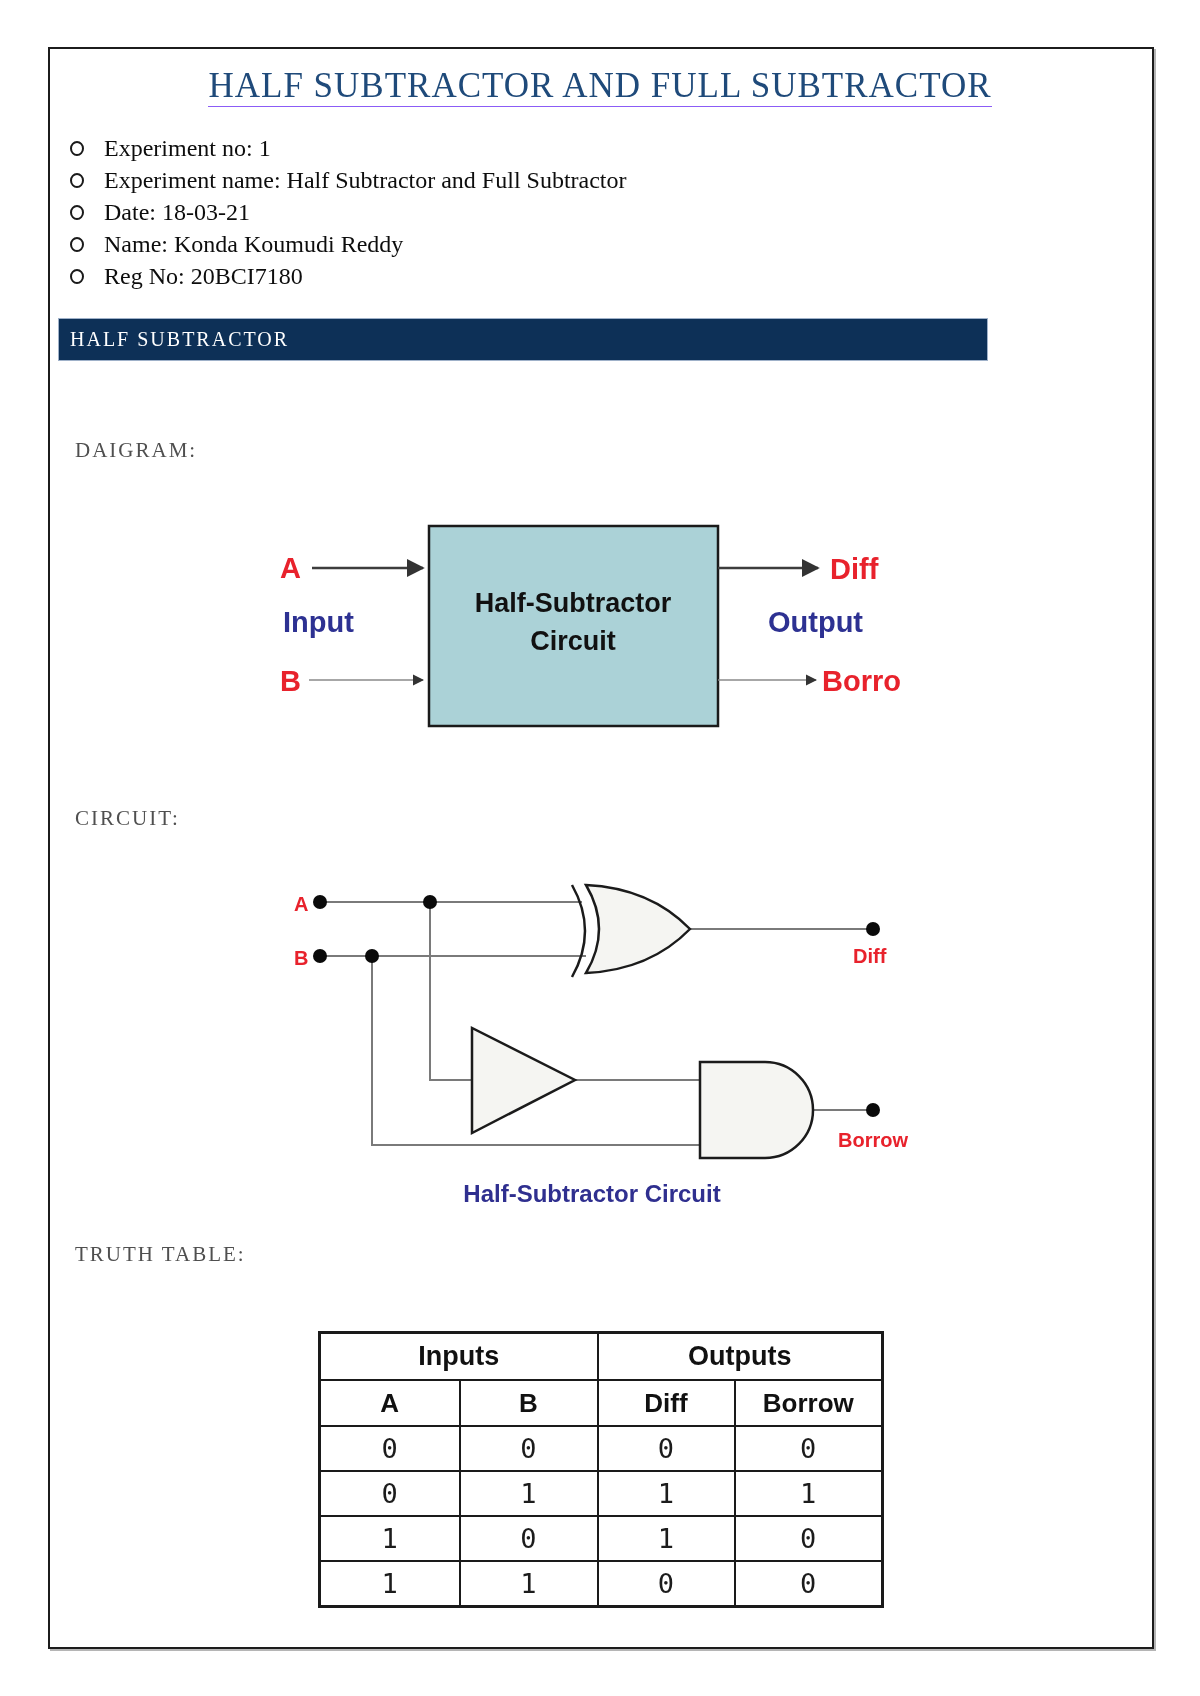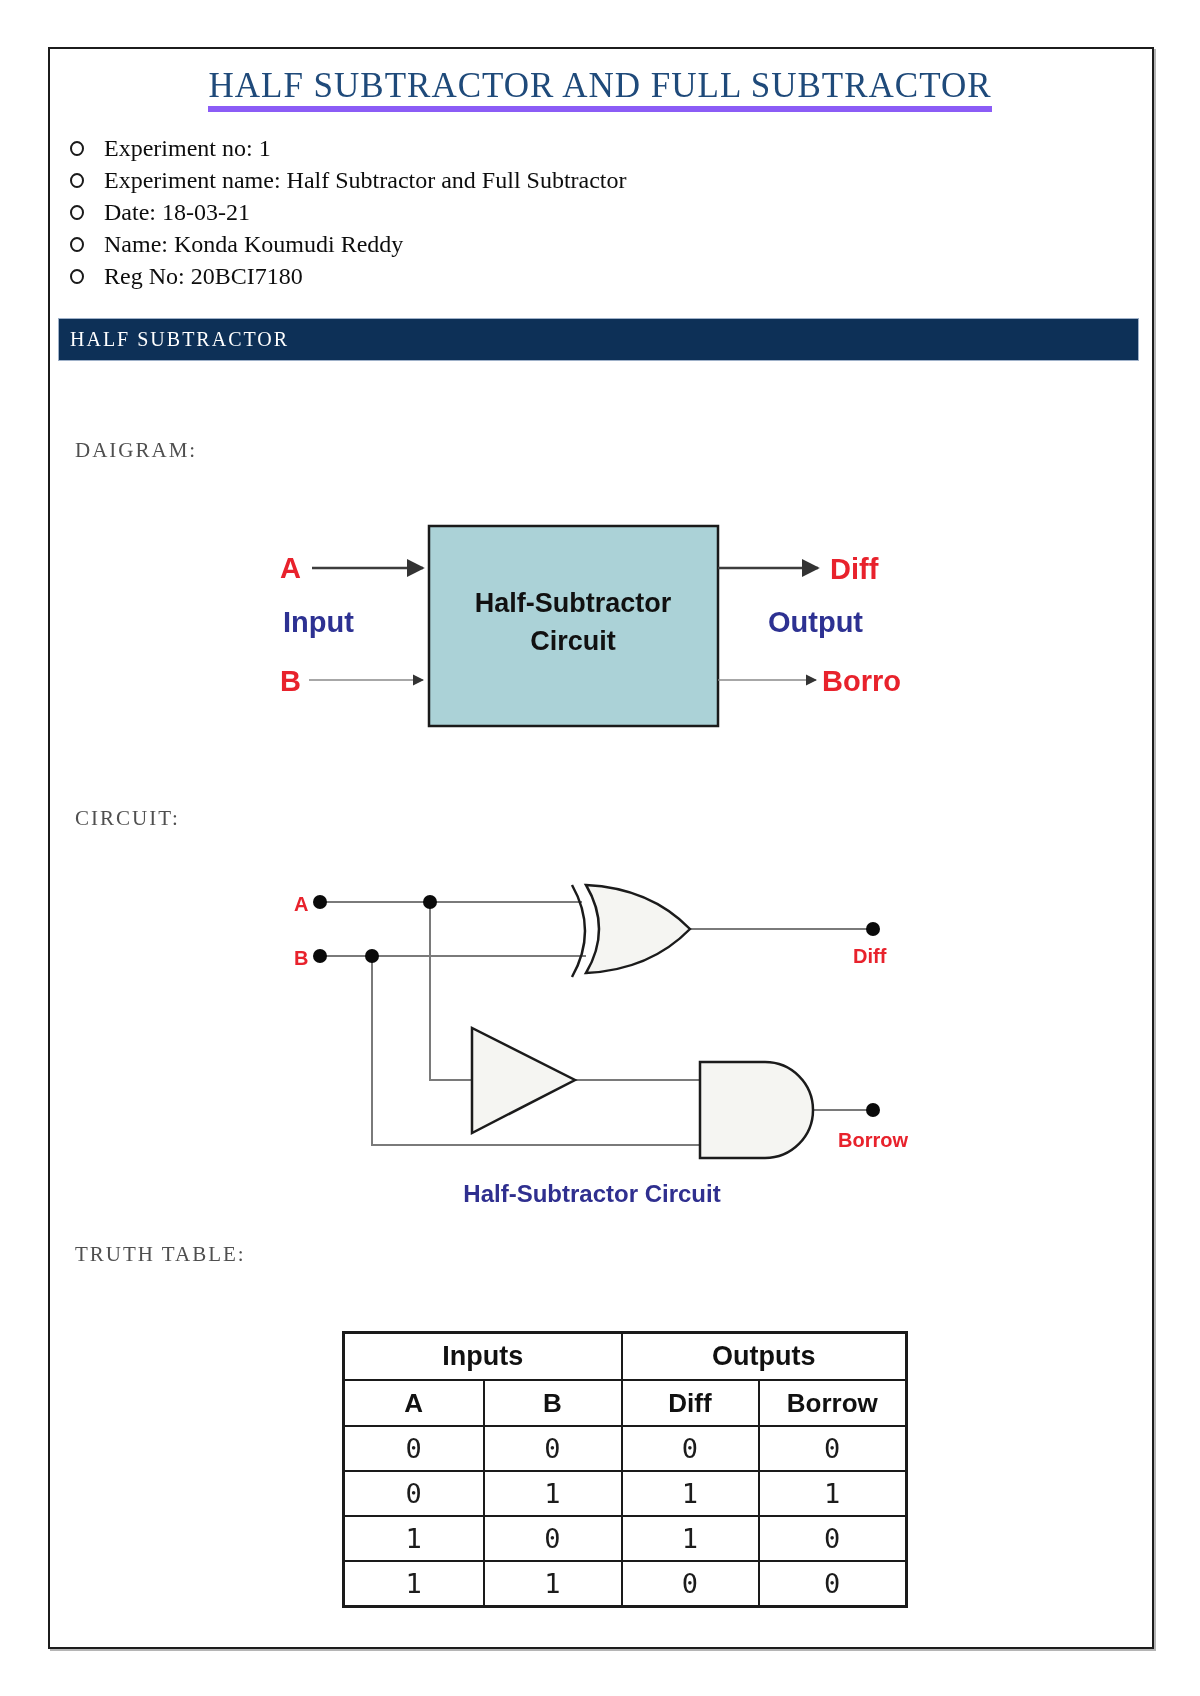--- a/index.html
+++ b/index.html
@@ -5,29 +5,29 @@
   html,body{margin:0;padding:0;background:#ffffff;}
   .canvas{position:relative;width:1200px;height:1696px;background:#ffffff;overflow:hidden;
           font-family:"Liberation Serif", serif;}
   .abs{position:absolute;}
 
   .page-border{left:48px;top:47px;width:1102px;height:1598px;border:2px solid #1c1c1c;
                box-shadow:2px 2px 0 #b5b5b5;}
 
   .doc-title{left:48px;top:66px;width:1104px;text-align:center;}
   .doc-title span{font-size:35px;color:#1f4a7a;letter-spacing:1px;
-                  border-bottom:6px solid #8b5cf6;padding-bottom:1px;}
+                  border-bottom:1px solid #8b5cf6;padding-bottom:1px;}
 
   .bullets{left:70px;top:132px;width:900px;}
   .bullet-row{display:flex;align-items:center;height:32px;}
   .bullet-dot{width:10px;height:11px;border:2px solid #1a1a1a;border-radius:50%;
               margin-right:20px;flex:0 0 auto;}
   .bullet-text{font-size:24px;color:#0d0d0d;white-space:nowrap;}
 
-  .section-bar{left:58px;top:318px;width:1081px;height:43px;background:#0d3057;
+  .section-bar{left:58px;top:318px;width:930px;height:43px;background:#0d3057;
                border:1px solid #9fb1c9;box-sizing:border-box;
                display:flex;align-items:center;}
   .section-bar span{color:#ffffff;font-size:20px;letter-spacing:2px;padding-left:11px;}
 
   .gray-label{font-size:21px;color:#4f4f4f;letter-spacing:2px;}
   .lbl-diagram{left:75px;top:438px;}
   .lbl-circuit{left:75px;top:806px;}
   .lbl-truth{left:75px;top:1242px;}
 
   .block-svg{left:260px;top:520px;}
@@ -37,21 +37,21 @@
   .t-red{fill:#e8222c;font-weight:bold;}
   .t-blue{fill:#2d3192;font-weight:bold;}
   .t-box{fill:#111111;font-weight:bold;font-size:27px;}
   .big{font-size:29px;}
   .small{font-size:20px;}
 
   .circuit-caption{left:452px;top:1180px;width:280px;text-align:center;
      font-family:"Liberation Sans", sans-serif;font-weight:bold;font-size:24px;color:#2f2f8f;}
 
   .truth-table{left:318px;top:1331px;border-collapse:collapse;table-layout:fixed;
-     font-family:"Liberation Sans", sans-serif;margin-left:24px;}
+     font-family:"Liberation Sans", sans-serif;}
   .truth-table td,.truth-table th{border:2px solid #1a1a1a;text-align:center;padding:0;}
   .truth-table{border:3px solid #1a1a1a;}
   .tt-group th{height:45px;font-size:27px;font-weight:bold;color:#111;}
   .tt-cols th{height:44px;font-size:26px;font-weight:bold;color:#111;}
   .tt-data td{height:43px;font-size:27px;color:#1c1c1c;
      font-family:"DejaVu Sans Mono", monospace;}
 </style>
 </head>
 <body>
 

